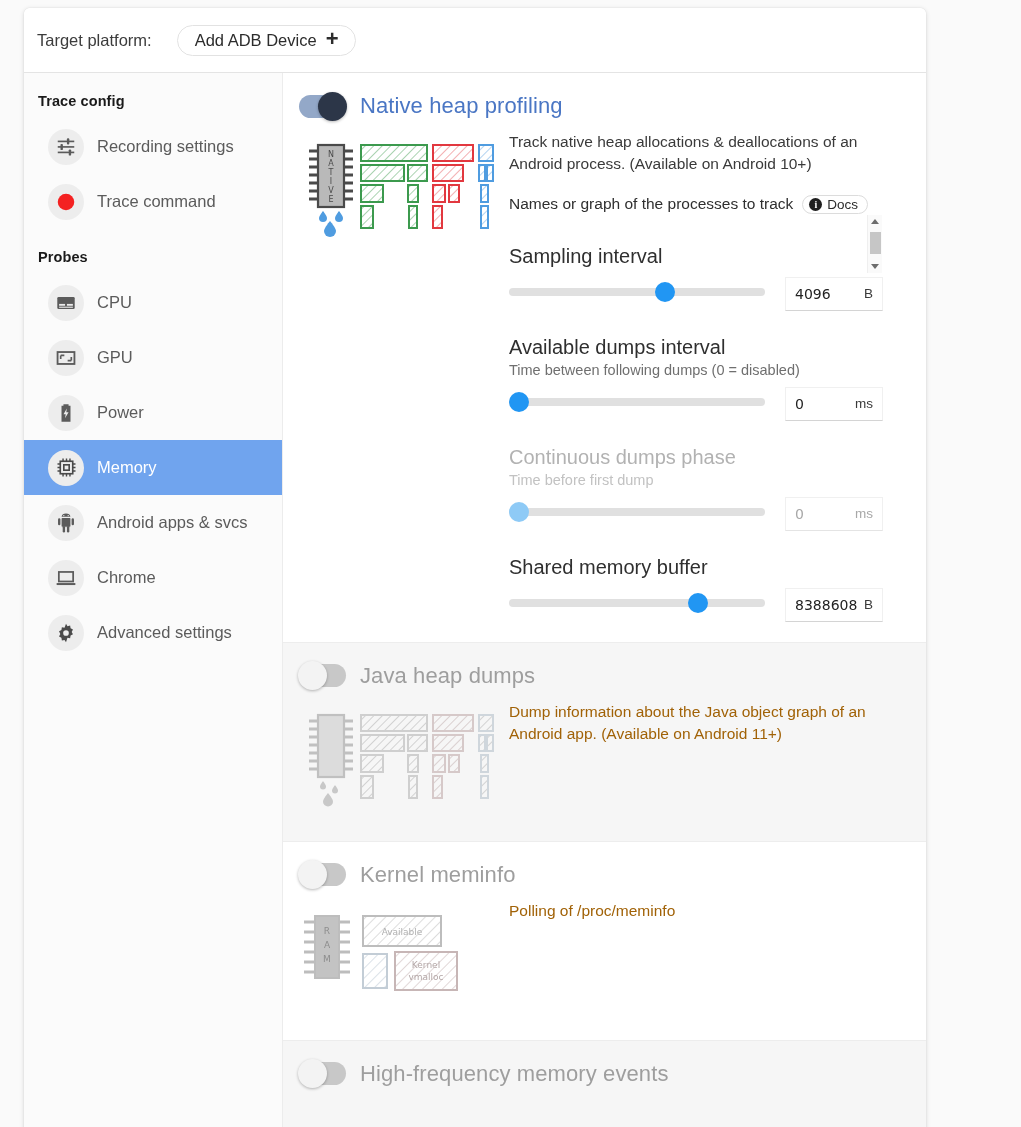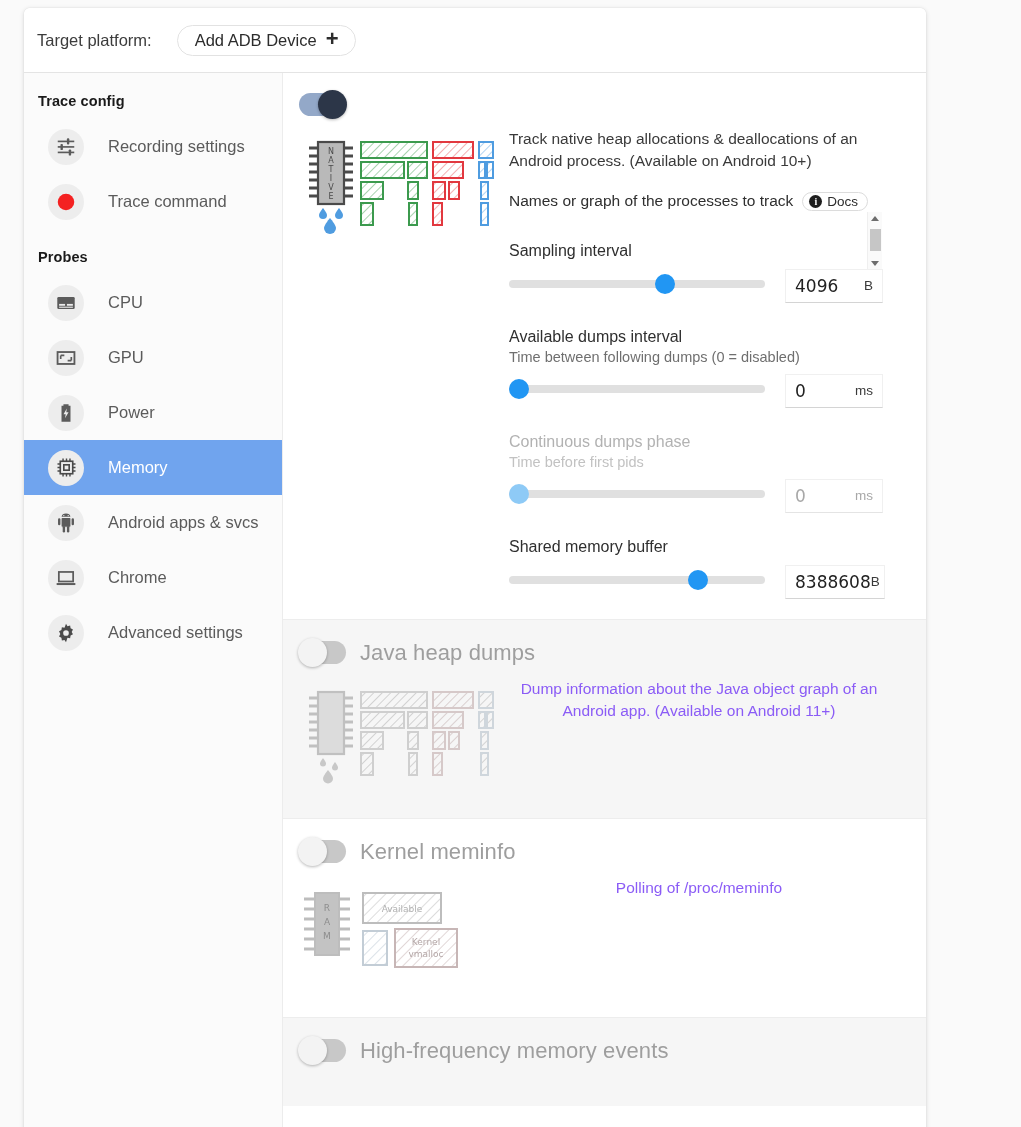--- a/index.html
+++ b/index.html
@@ -100,21 +100,21 @@
     padding: 6px 0 10px 14px;
     letter-spacing: .1px;
   }
   .side-head.probes { padding-top: 20px; }
   .side-item {
     display: flex;
     align-items: center;
     height: 55px;
     padding-left: 24px;
     cursor: pointer;
-    gap: 24px;
+    gap: 13px;
   }
   .side-item.active { background: #70a4ee; }
   .side-item .ico-circle {
     width: 36px; height: 36px;
     flex: 0 0 36px;
     border-radius: 50%;
     background: #ededed;
     display: flex;
     align-items: center;
     justify-content: center;
@@ -180,21 +180,21 @@
     flex: 0 0 210px;
     padding-top: 4px;
   }
   .probe-right { flex: 1 1 auto; padding-right: 28px; }
   .probe-desc {
     font-size: 15.5px;
     color: #3a3a3a;
     line-height: 1.45;
     max-width: 380px;
   }
-  .probe.disabled .probe-desc { color: #8b5cf6; text-align: center; }
+  .probe.disabled .probe-desc { color: #a16207; }
 
   
   .proc-label-row {
     display: flex;
     align-items: center;
     gap: 9px;
     margin-top: 19px;
   }
   .proc-label { font-size: 15.5px; color: #2f2f2f; }
   .docs-chip {
@@ -256,21 +256,21 @@
   .ta-scroll .thumb {
     position: absolute;
     left: 2px; top: 17px;
     width: 11px; height: 22px;
     background: #c6c6c6;
   }
 
   
   .slider-block { margin-top: 27px; width: 374px; position: relative; }
   .slider-block.first { margin-top: 31px; }
-  .sl-title { font-size: 16px; color: #2f2f2f; margin-bottom: 7px; }
+  .sl-title { font-size: 20px; color: #2f2f2f; margin-bottom: 7px; }
   .sl-title.muted { color: #b2b2b2; }
   .sl-sub { font-size: 14.5px; color: #6f6f6f; margin: -4px 0 7px 0; }
   .sl-sub.muted { color: #c2c2c2; }
   .sl-row { display: flex; align-items: center; }
   .sl-track-wrap {
     width: 256px;
     flex: 0 0 256px;
     height: 22px;
     display: flex;
     align-items: center;
@@ -300,21 +300,21 @@
     background: #fff;
     display: flex;
     align-items: center;
     padding: 0 9px;
     font-size: 16px;
     color: #222;
     position: relative;
     top: 2px;
   }
   .sl-input.muted { color: #a8a8a8; border-bottom-color: #e4e4e4; }
-  .sl-input .val { flex: 1 1 auto; font-family: "DejaVu Sans", sans-serif; font-size: 17px; }
+  .sl-input .val { flex: 1 1 auto; font-family: "DejaVu Sans", sans-serif; font-size: 14px; }
   .sl-input .unit { font-size: 13.5px; color: #3a3a3a; }
   .sl-input.muted .unit { color: #a8a8a8; }
 
   
   .probe.headonly { padding-bottom: 30px; }
 </style>
 </head>
 <body>
 
 <div id="app-card">
@@ -439,20 +439,21 @@
       </div>
     </div>
 
     <div id="main">
 
       <div class="probe enabled">
         <div class="probe-head">
           <div class="toggle on">
               <span class="knob"></span>
             </div>
+          <div class="probe-title">Native heap profiling</div>
         </div>
         <div class="probe-body">
           <div class="probe-art">
             <svg width="200" height="110" viewBox="0 0 200 110">
               <defs>
                 <pattern id="hg" width="6" height="6" patternTransform="rotate(45)" patternUnits="userSpaceOnUse">
                   <line x1="0" y1="0" x2="0" y2="6" stroke="#3c9a4e" stroke-width="1.6" opacity=".55"></line>
                 </pattern>
                 <pattern id="hr" width="6" height="6" patternTransform="rotate(45)" patternUnits="userSpaceOnUse">
                   <line x1="0" y1="0" x2="0" y2="6" stroke="#e2383f" stroke-width="1.6" opacity=".5"></line>
@@ -548,21 +549,21 @@
                 </div>
                 <div class="sl-input">
                   <span class="val">0</span>
                   <span class="unit">ms</span>
                 </div>
               </div>
             </div>
 
             <div class="slider-block">
               <div class="sl-title muted">Continuous dumps phase</div>
-              <div class="sl-sub muted">Time before first pids</div>
+              <div class="sl-sub muted">Time before first dump</div>
               <div class="sl-row">
                 <div class="sl-track-wrap">
                   <div class="sl-track"></div>
                   <div class="sl-thumb light" id="th2" style="left: 4%;"></div>
                 </div>
                 <div class="sl-input muted">
                   <span class="val">0</span>
                   <span class="unit">ms</span>
                 </div>
               </div>

